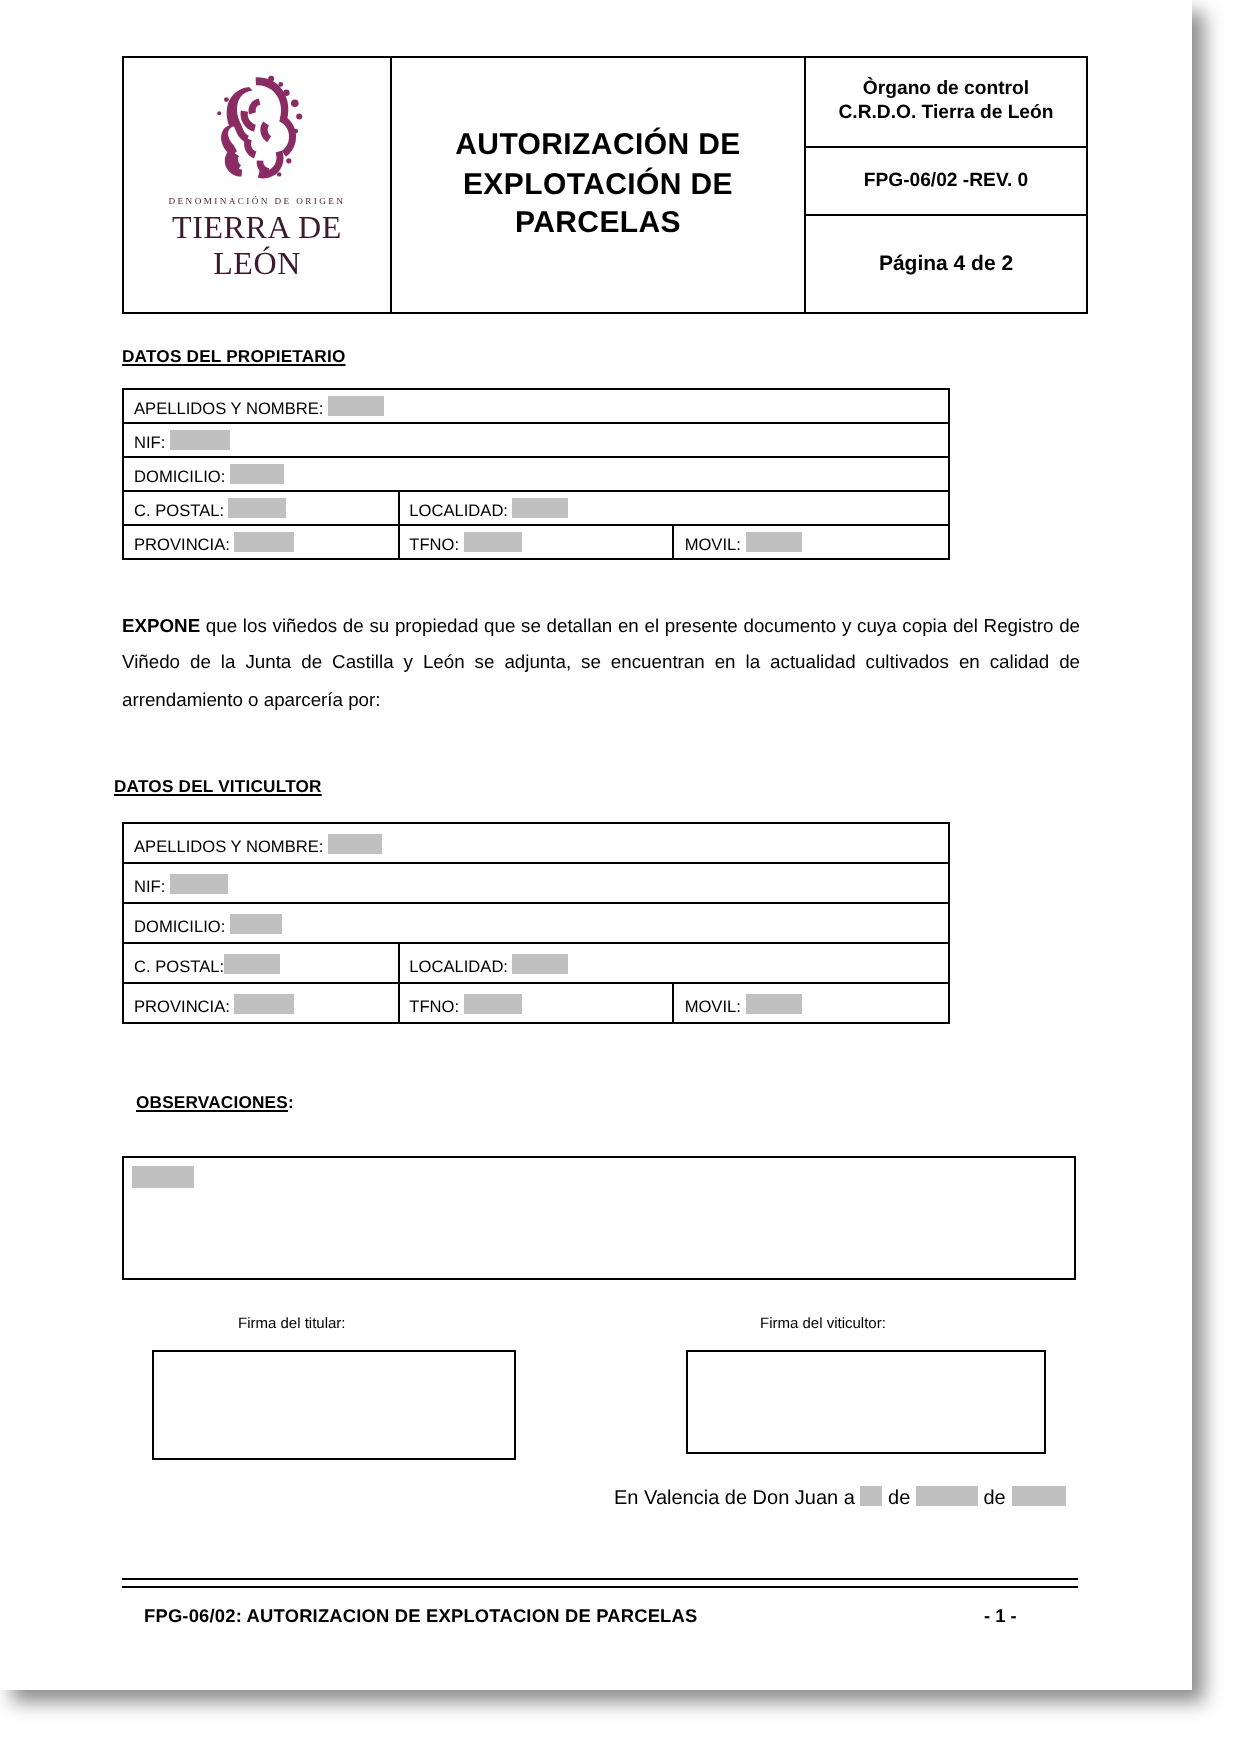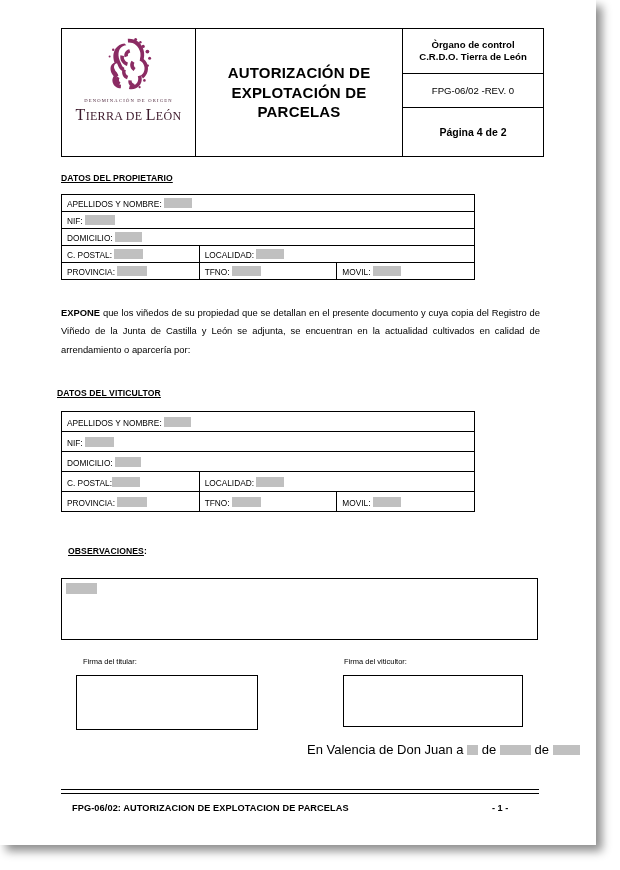--- a/index.html
+++ b/index.html
@@ -64,21 +64,21 @@
 
   .title-txt {
     font-size: 15px;
     font-weight: bold;
     line-height: 1.32;
     letter-spacing: 0.2px;
     color: #000;
     padding: 0 8px;
   }
   .r1 { height: 44px; font-size: 9.6px; font-weight: bold; line-height: 1.3; }
-  .r2 { height: 33px; font-size: 9.6px; font-weight: normal; }
+  .r2 { height: 33px; font-size: 9.6px; font-weight: bold; }
   .r3 { height: 48px; font-size: 10.5px; font-weight: bold; }
 
   
   .logo-box {
     width: 133px;
     height: 125px;
     position: relative;
   }
   .logo-lion {
     position: absolute;
@@ -102,21 +102,21 @@
     position: absolute;
     left: 0;
     right: 0;
     top: 76px;
     text-align: center;
     font-family: "Liberation Serif", serif;
     font-size: 16px;
     letter-spacing: 0.3px;
     color: #3d1a2c;
   }
-  .logo-name .sm { font-size: 12px; }
+  .logo-name .sm { font-size: 16px; }
 
   
   .sec-head {
     position: absolute;
     font-size: 8.6px;
     font-weight: bold;
     color: #000;
     letter-spacing: 0.1px;
   }
   .sec-head u { text-decoration: underline; }
@@ -168,30 +168,31 @@
     width: 31px;
     height: 11px;
     background: #c0c0c0;
   }
 
   
   .firma-label {
     position: absolute;
     font-size: 7.5px;
     color: #000;
+    margin-left: 36px;
   }
   .firma-box {
     position: absolute;
     border: 1.4px solid #000;
     box-sizing: border-box;
     background: #fff;
   }
   .date-line {
     position: absolute;
-    font-size: 13px;
+    font-size: 10px;
     color: #000;
     white-space: nowrap;
   }
 
   
   .foot-rule {
     position: absolute;
     left: 61px;
     width: 478px;
     border-top: 1.2px solid #000;

